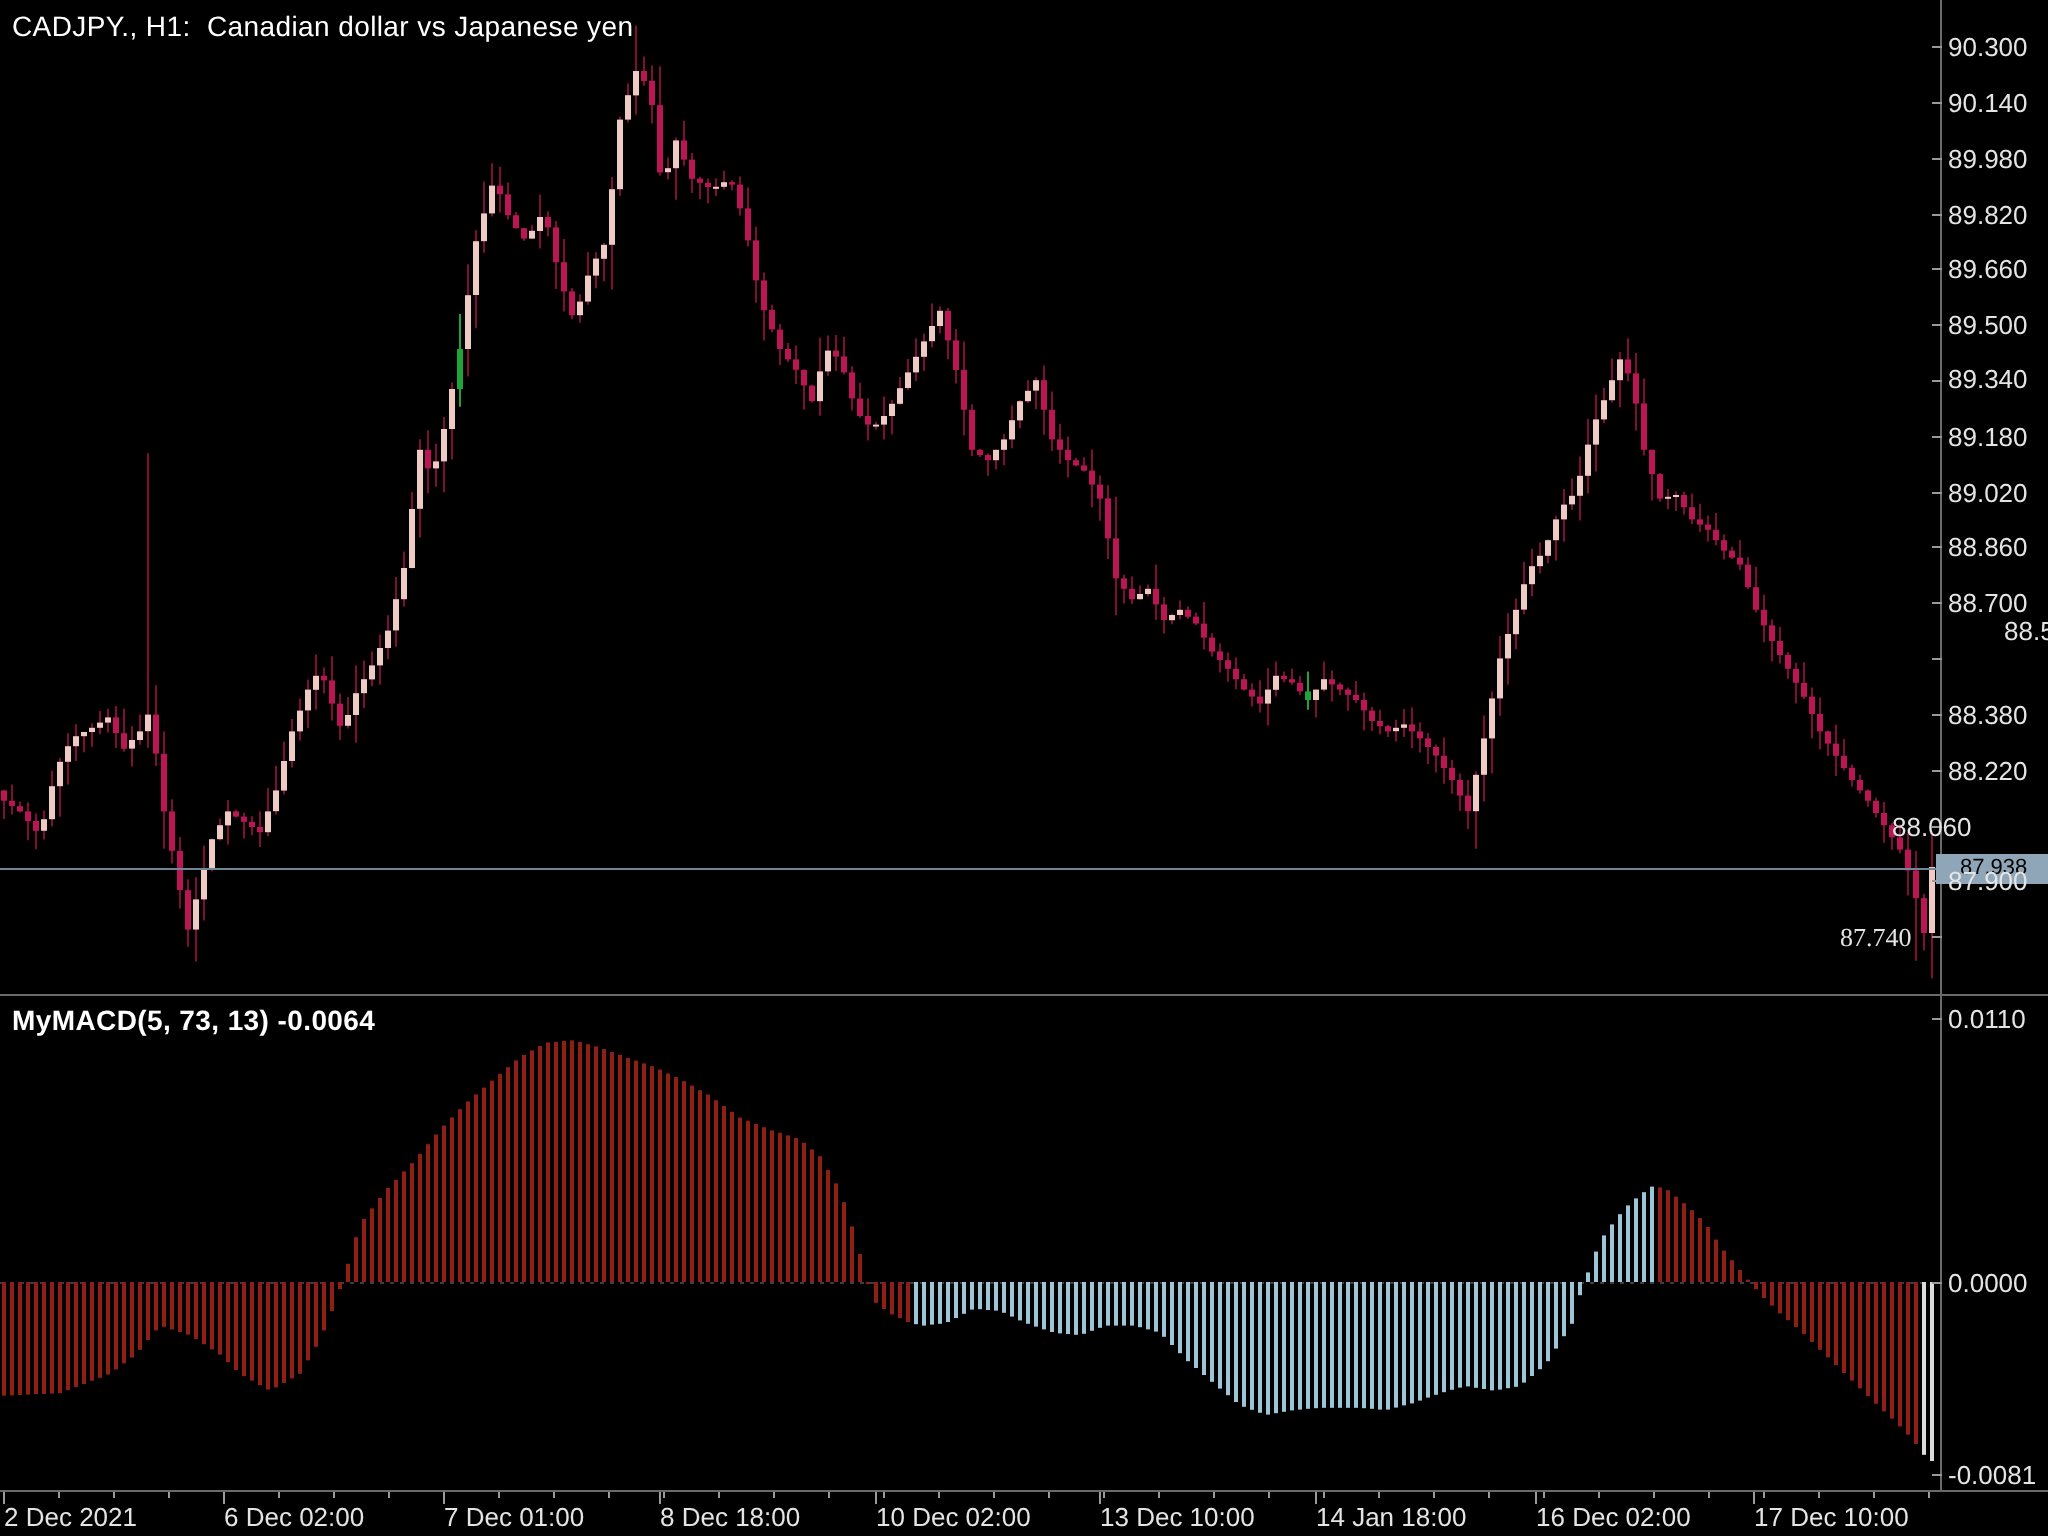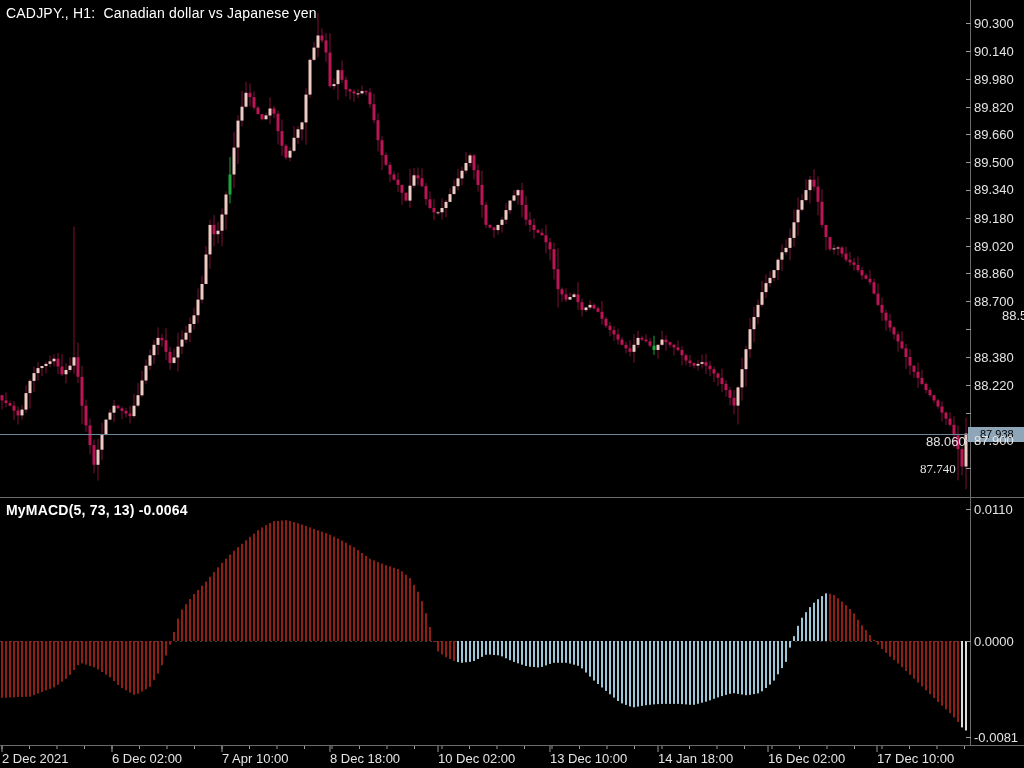--- a/index.html
+++ b/index.html
@@ -831,33 +831,33 @@
       <div class="axis-label" style="left: 974px; top: 127px;">89.660</div>
       <div class="axis-label" style="left: 974px; top: 155px;">89.500</div>
       <div class="axis-label" style="left: 974px; top: 182px;">89.340</div>
       <div class="axis-label" style="left: 974px; top: 211px;">89.180</div>
       <div class="axis-label" style="left: 974px; top: 239px;">89.020</div>
       <div class="axis-label" style="left: 974px; top: 266px;">88.860</div>
       <div class="axis-label" style="left: 974px; top: 294px;">88.700</div>
       <div class="axis-label" style="left: 974px; top: 308px; padding-left: 28px;">88.540</div>
       <div class="axis-label" style="left: 974px; top: 350px;">88.380</div>
       <div class="axis-label" style="left: 974px; top: 378px;">88.220</div>
-      <div class="axis-label" style="left: 926px; top: 406px; margin-top: 28px;">88.060</div>
+      <div class="axis-label" style="left: 946px; top: 406px;">88.060</div>
       <div class="axis-label" style="left: 974px; top: 433px;">87.900</div>
       <div class="axis-label" style="left: 920px; top: 461px; font-family: Liberation Serif, serif;">87.740</div>
     </div>
   <div id="macd-axis">
       <div class="axis-label" style="left: 974px; top: 502px;">0.0110</div>
       <div class="axis-label" style="left: 974px; top: 634px;">0.0000</div>
       <div class="axis-label" style="left: 974px; top: 730px;">-0.0081</div>
     </div>
   <div id="time-axis">
       <div class="axis-label" style="left: 2px; top: 751px;">2 Dec 2021</div>
       <div class="axis-label" style="left: 112px; top: 751px;">6 Dec 02:00</div>
-      <div class="axis-label" style="left: 222px; top: 751px;">7 Apr 10:00</div>
+      <div class="axis-label" style="left: 222px; top: 751px;">7 Dec 01:00</div>
       <div class="axis-label" style="left: 330px; top: 751px;">8 Dec 18:00</div>
       <div class="axis-label" style="left: 438px; top: 751px;">10 Dec 02:00</div>
       <div class="axis-label" style="left: 550px; top: 751px;">13 Dec 10:00</div>
       <div class="axis-label" style="left: 658px; top: 751px;">14 Jan 18:00</div>
       <div class="axis-label" style="left: 768px; top: 751px;">16 Dec 02:00</div>
       <div class="axis-label" style="left: 877px; top: 751px;">17 Dec 10:00</div>
     </div>
 </div>
 
 </body></html>

